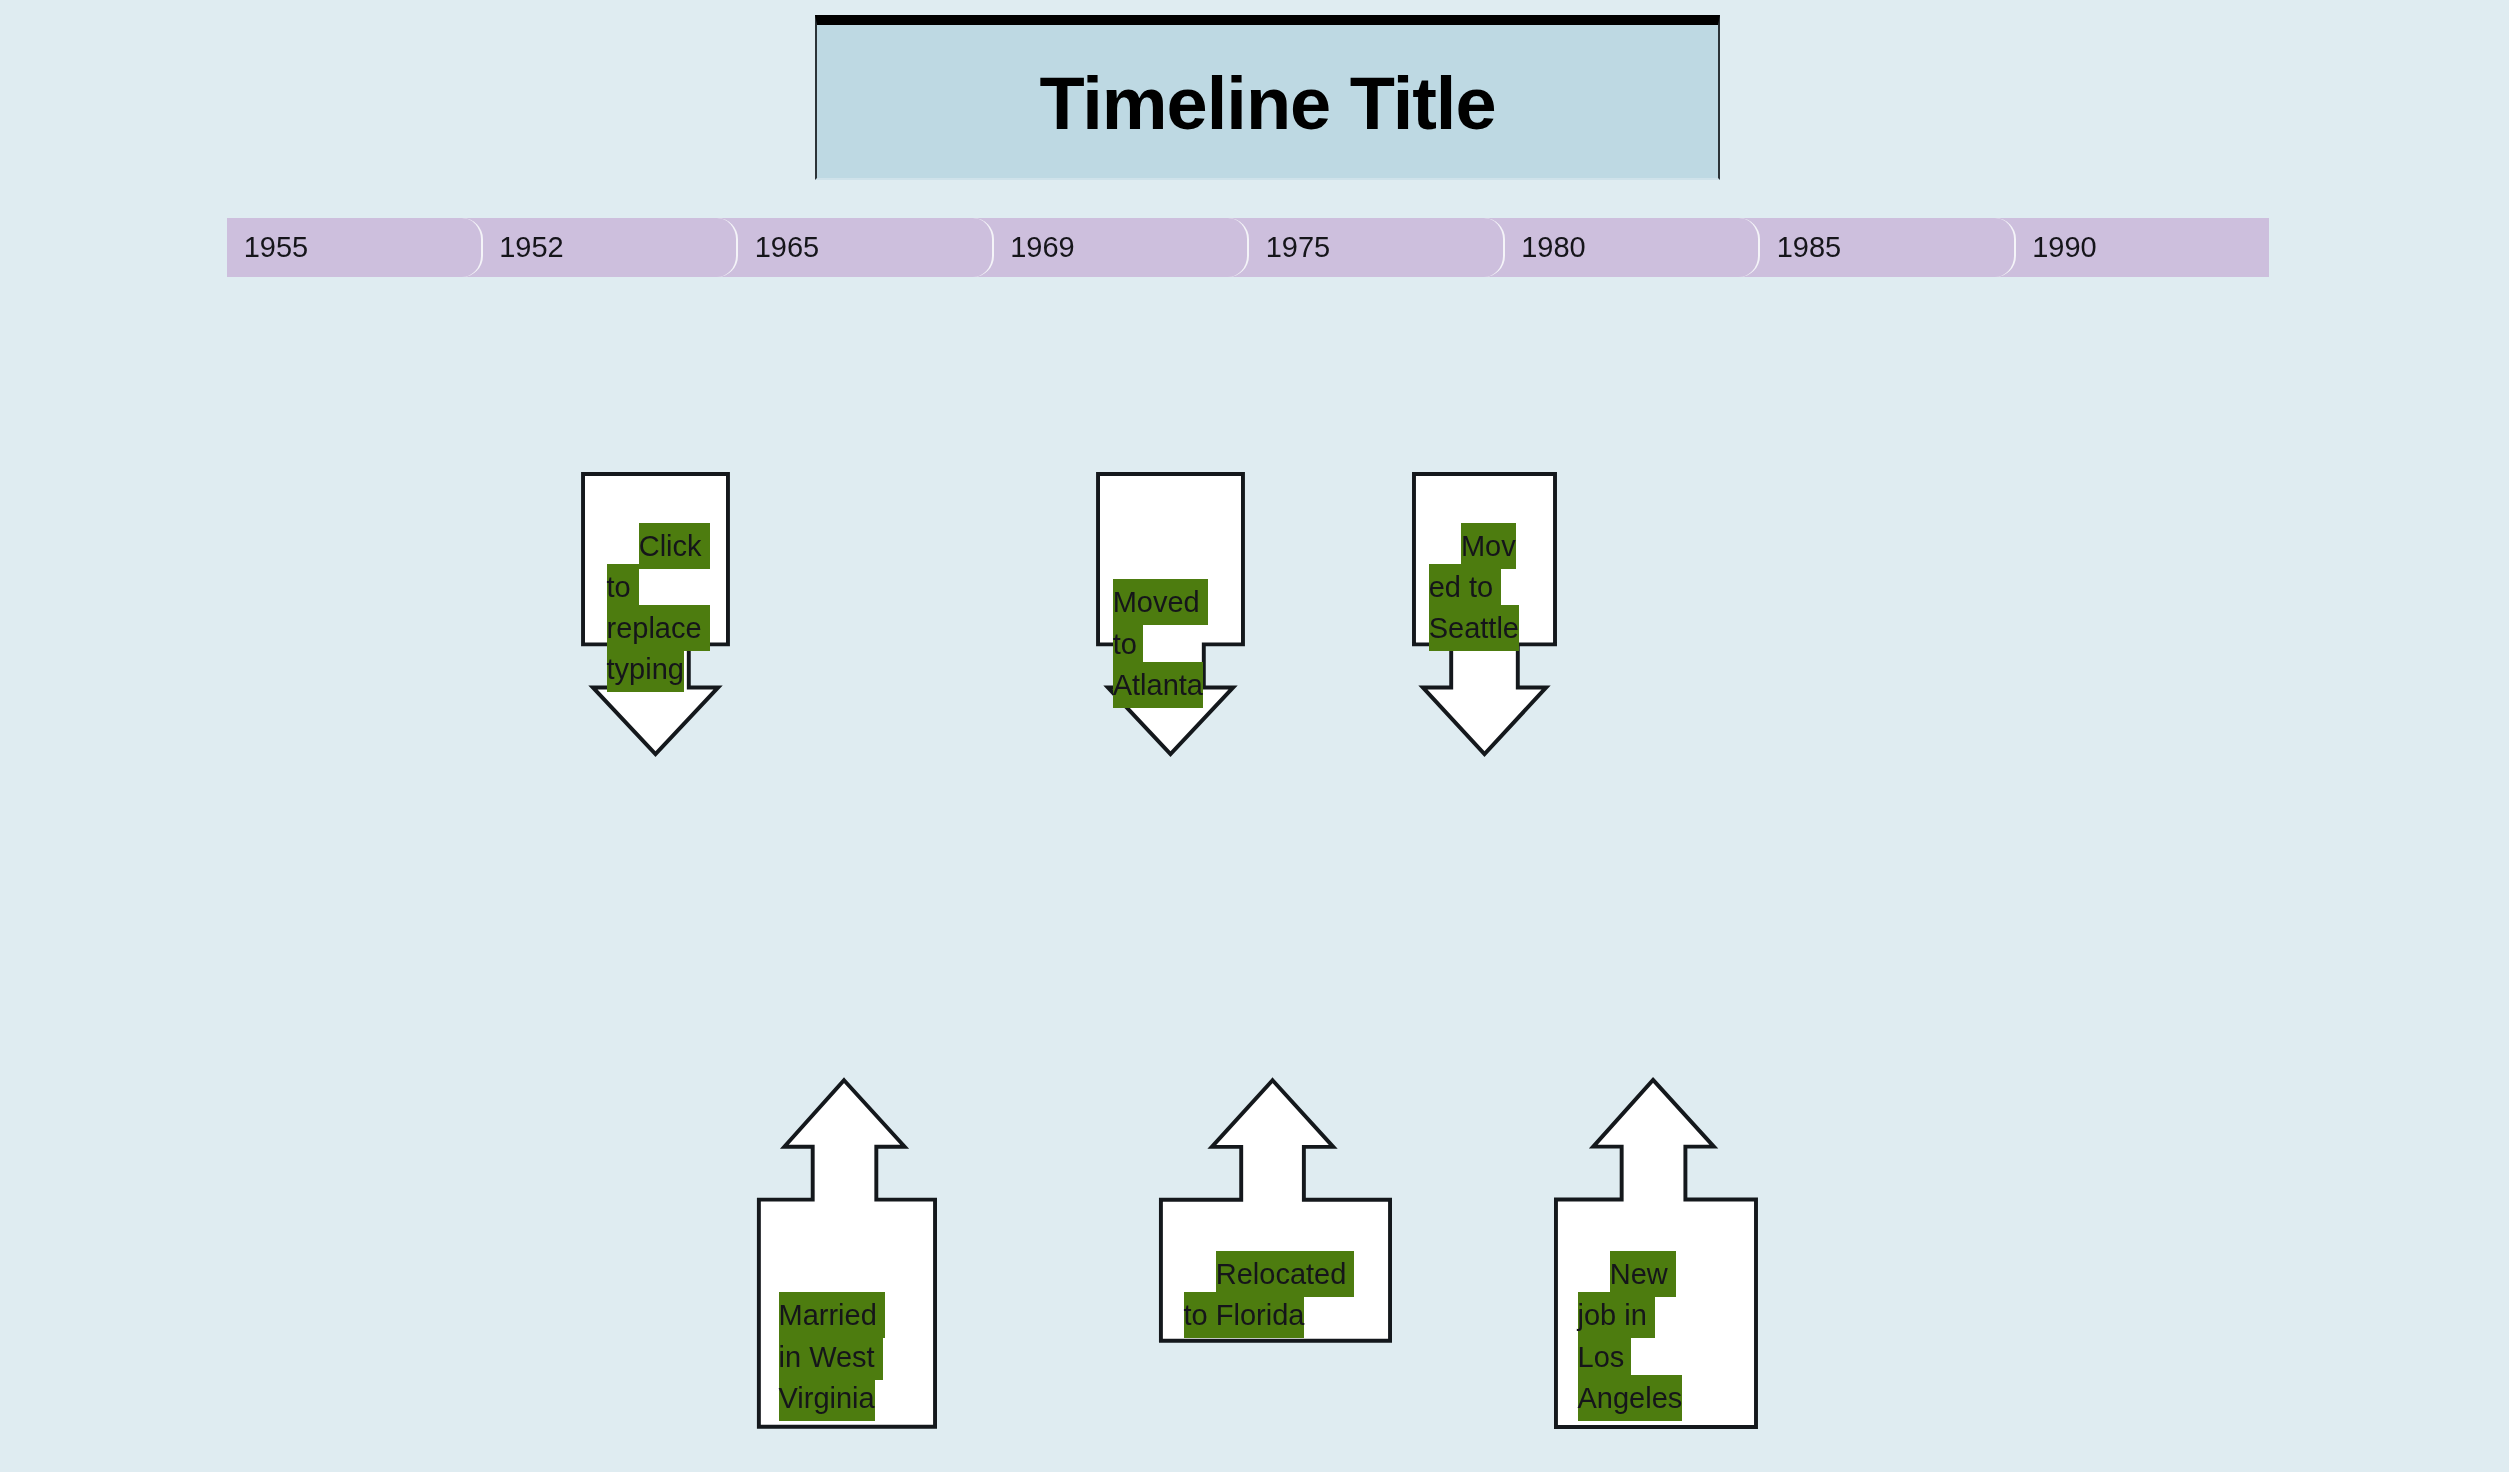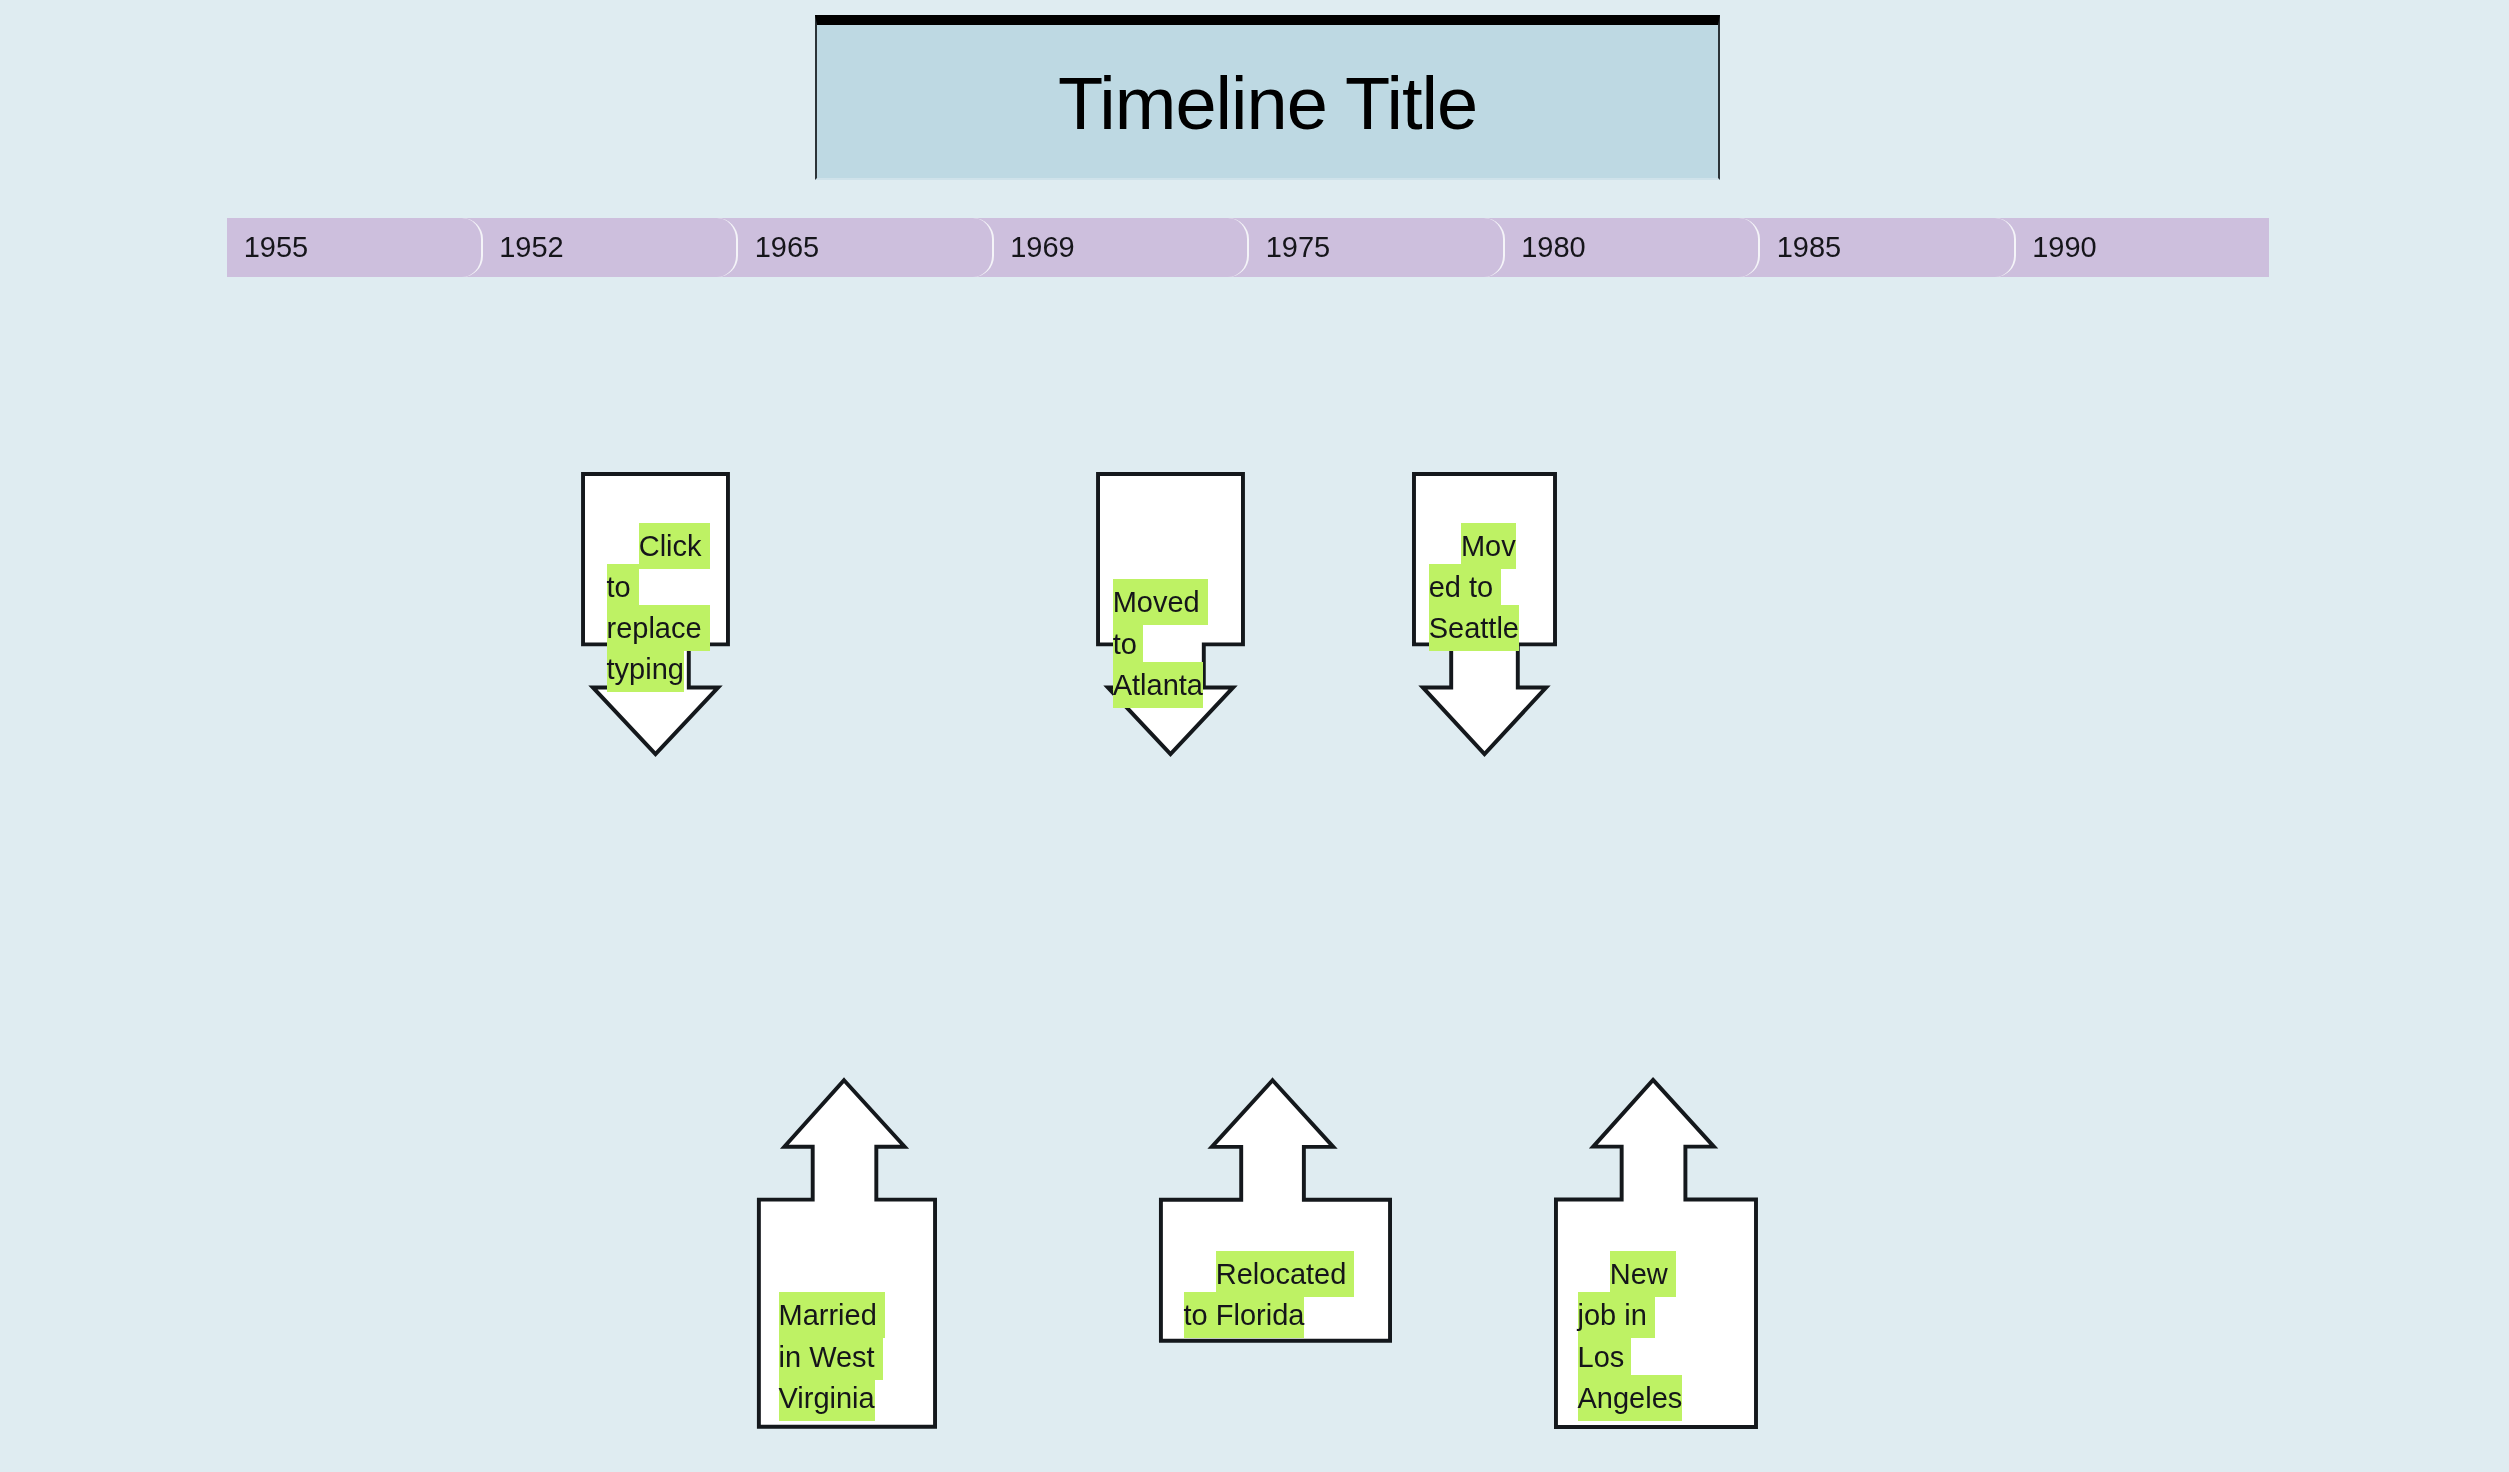--- a/index.html
+++ b/index.html
@@ -27,21 +27,21 @@
     border-left: 2px solid #2b3338;
     border-right: 2px solid #2b3338;
     border-bottom: 2px solid #cfe2ea;
     box-sizing: border-box;
     display: flex;
     align-items: center;
     justify-content: center;
   }
   #title-text {
     font-size: 74px;
-    font-weight: normal;
+    font-weight: bold;
     color: #000000;
     letter-spacing: -1px;
     line-height: 1;
     margin-top: 6px;
   }
 
   
   #timeline-ruler {
     position: absolute;
     left: 227px;
@@ -89,21 +89,21 @@
   }
   .callout-text {
     position: absolute;
     font-size: 29px;
     line-height: 1.42;
     color: #15151a;
     white-space: pre-wrap;
     word-break: normal;
   }
   .callout-text span {
-    background: #bef264;
+    background: #4d7c0f;
     box-decoration-break: clone;
     -webkit-box-decoration-break: clone;
     padding: 7px 0;
   }
   .break-anywhere {
     word-break: break-all;
   }
 </style>
 </head>
 <body>

